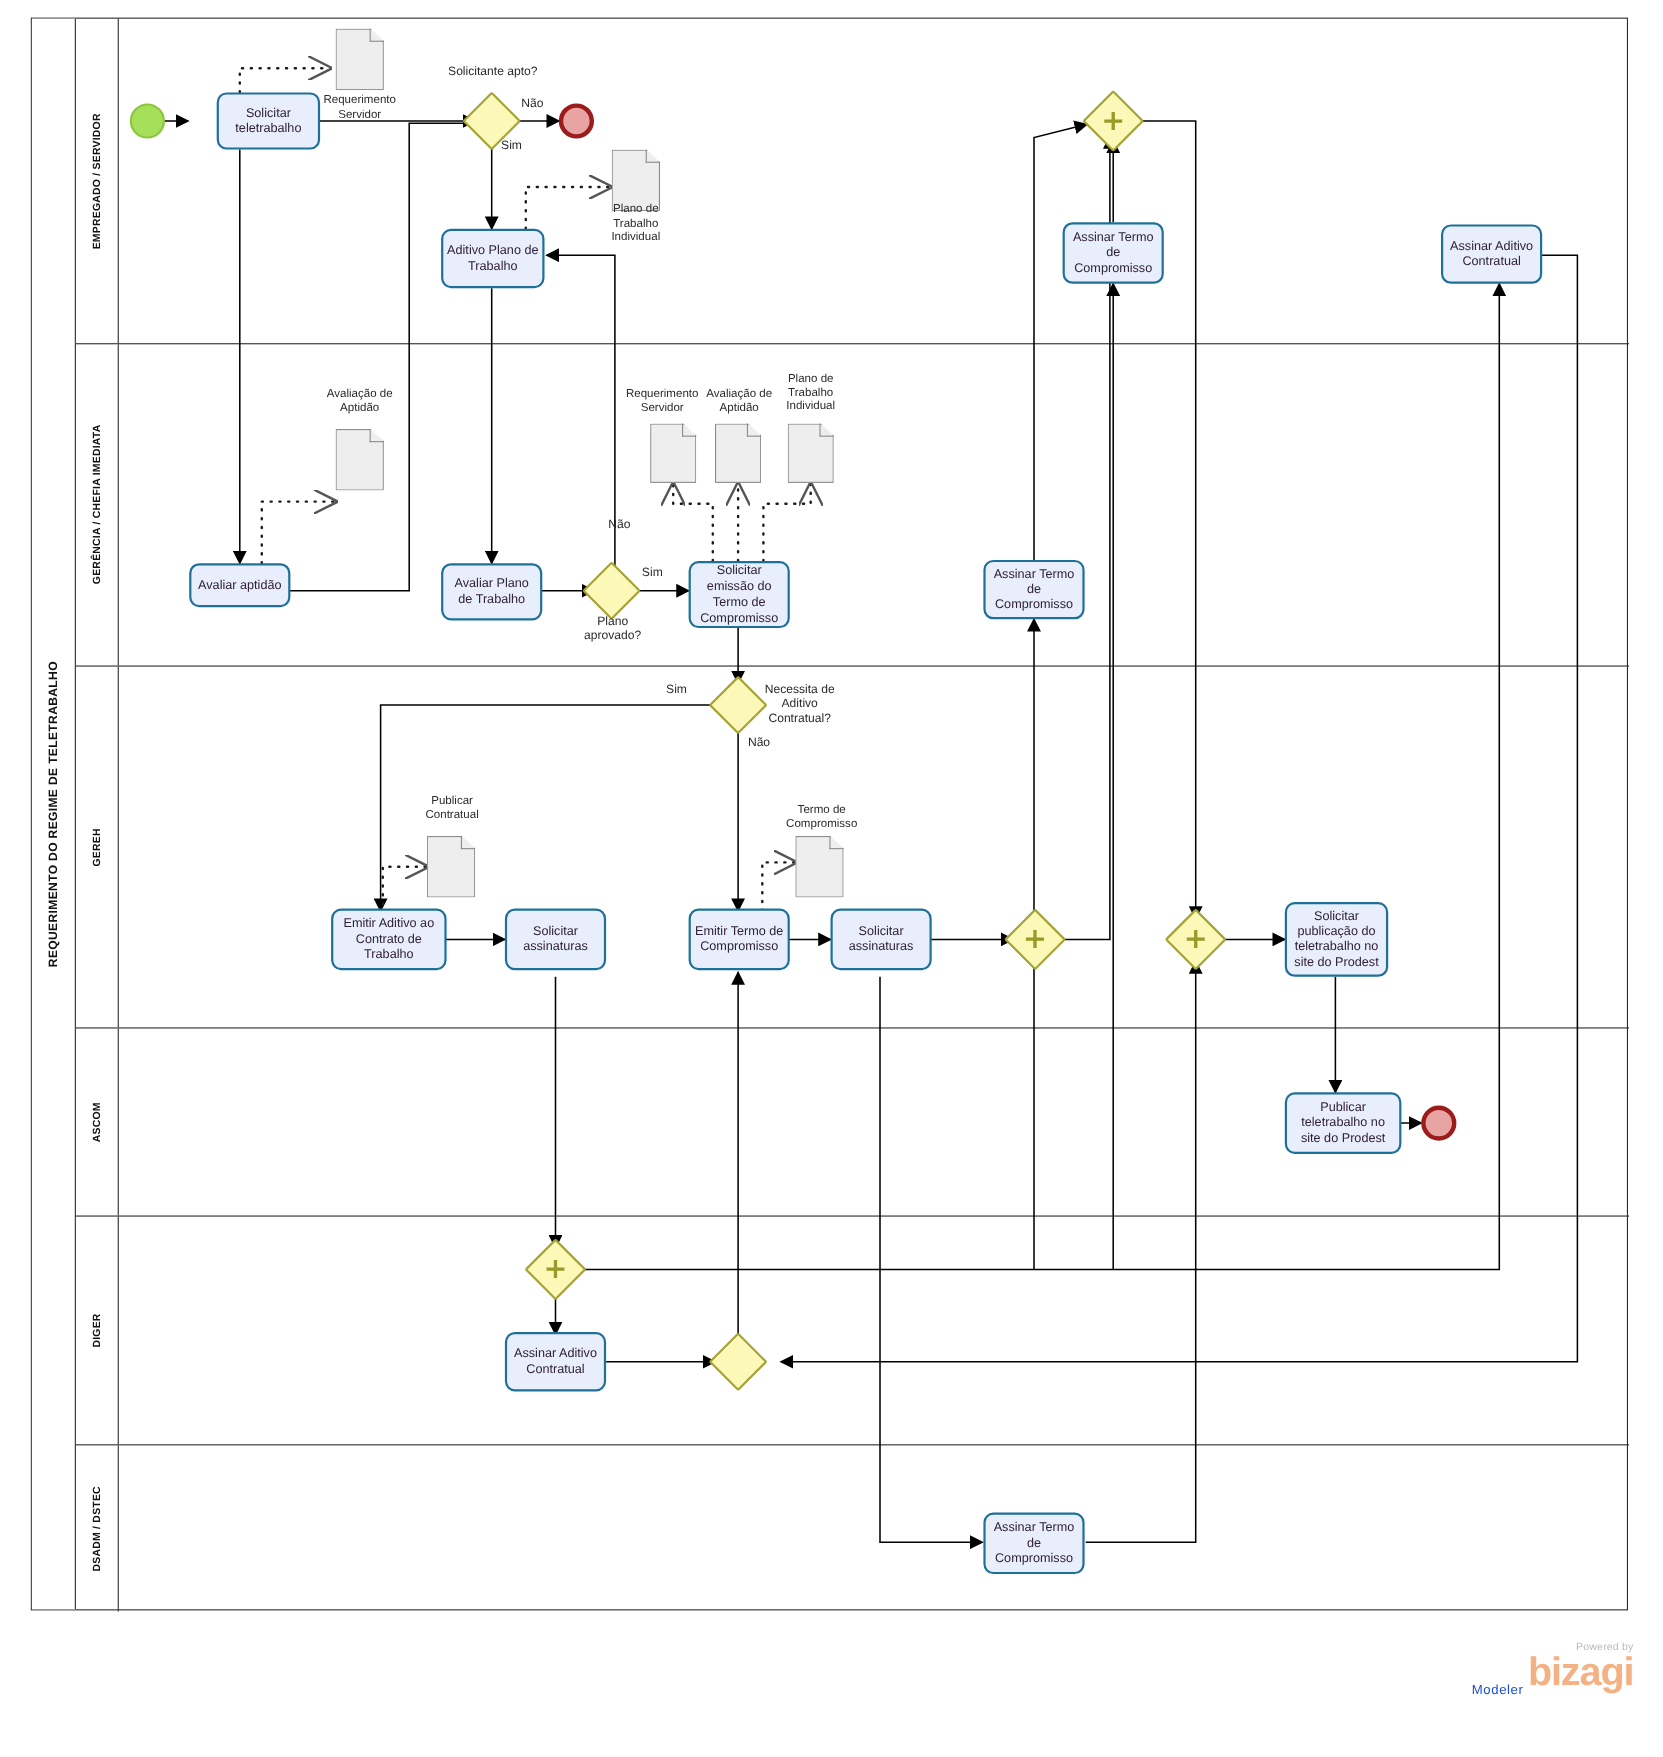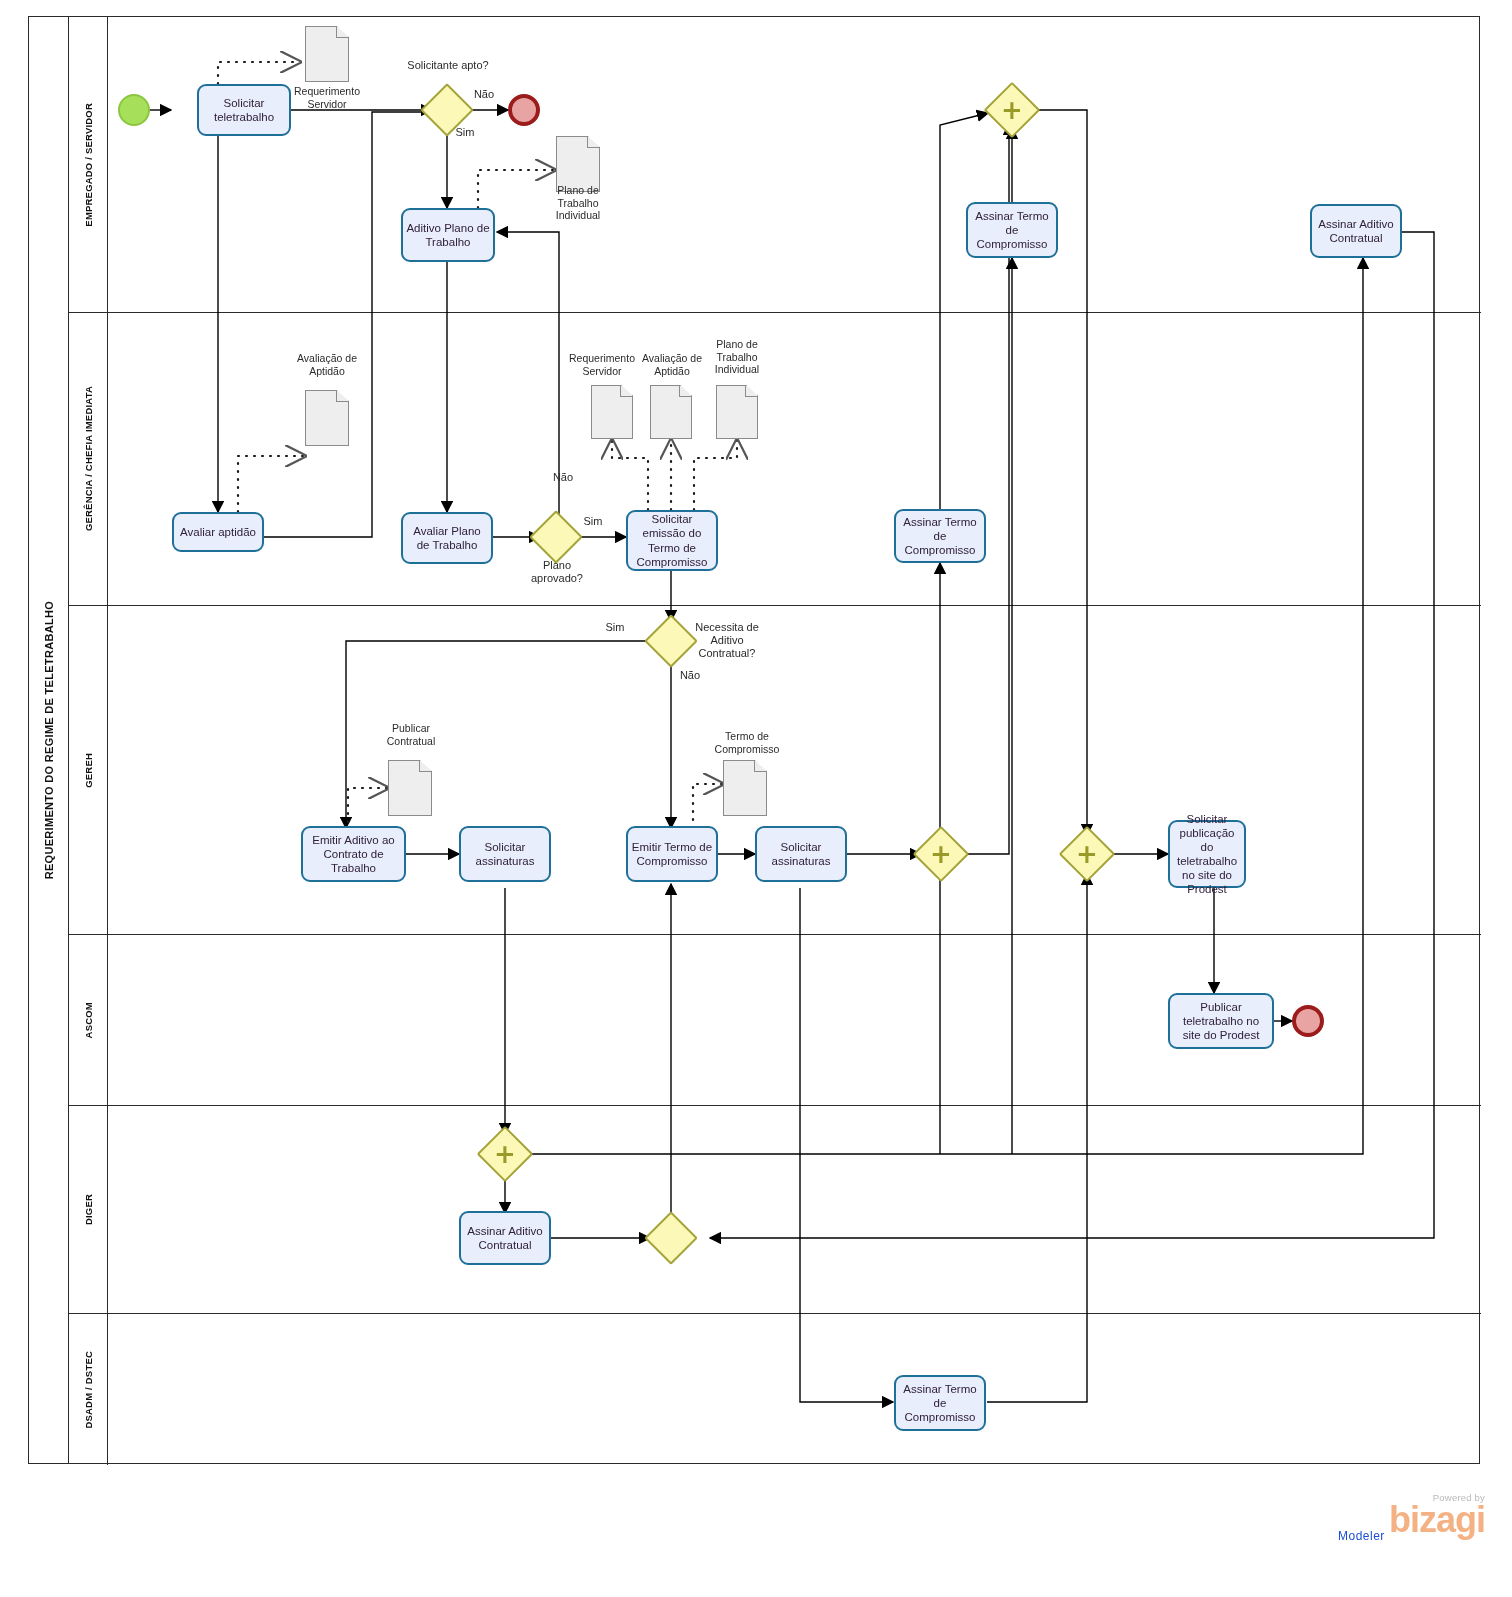--- a/index.html
+++ b/index.html
@@ -241,21 +241,21 @@
   <div class="task" style="left:894px;top:509px;width:92px;height:54px;">Assinar Termo de Compromisso</div>
 
   <div class="task" style="left:301px;top:826px;width:105px;height:56px;">Emitir Aditivo ao Contrato de Trabalho</div>
 
   <div class="task" style="left:459px;top:826px;width:92px;height:56px;">Solicitar assinaturas</div>
 
   <div class="task" style="left:626px;top:826px;width:92px;height:56px;">Emitir Termo de Compromisso</div>
 
   <div class="task" style="left:755px;top:826px;width:92px;height:56px;">Solicitar assinaturas</div>
 
-  <div class="task" style="left:1168px;top:820px;width:78px;height:68px;">Solicitar publicação do teletrabalho no site do Prodest</div>
+  <div class="task" style="left:1168px;top:820px;width:94px;height:68px;">Solicitar publicação do teletrabalho no site do Prodest</div>
 
   <div class="task" style="left:1168px;top:993px;width:106px;height:56px;">Publicar teletrabalho no site do Prodest</div>
 
   <div class="task" style="left:459px;top:1211px;width:92px;height:54px;">Assinar Aditivo Contratual</div>
 
   <div class="task" style="left:894px;top:1375px;width:92px;height:56px;">Assinar Termo de Compromisso</div>
 
   <div class="gw" style="left:428px;top:91px;width:38px;height:38px;">
     <div class="dia"></div>
   </div>

